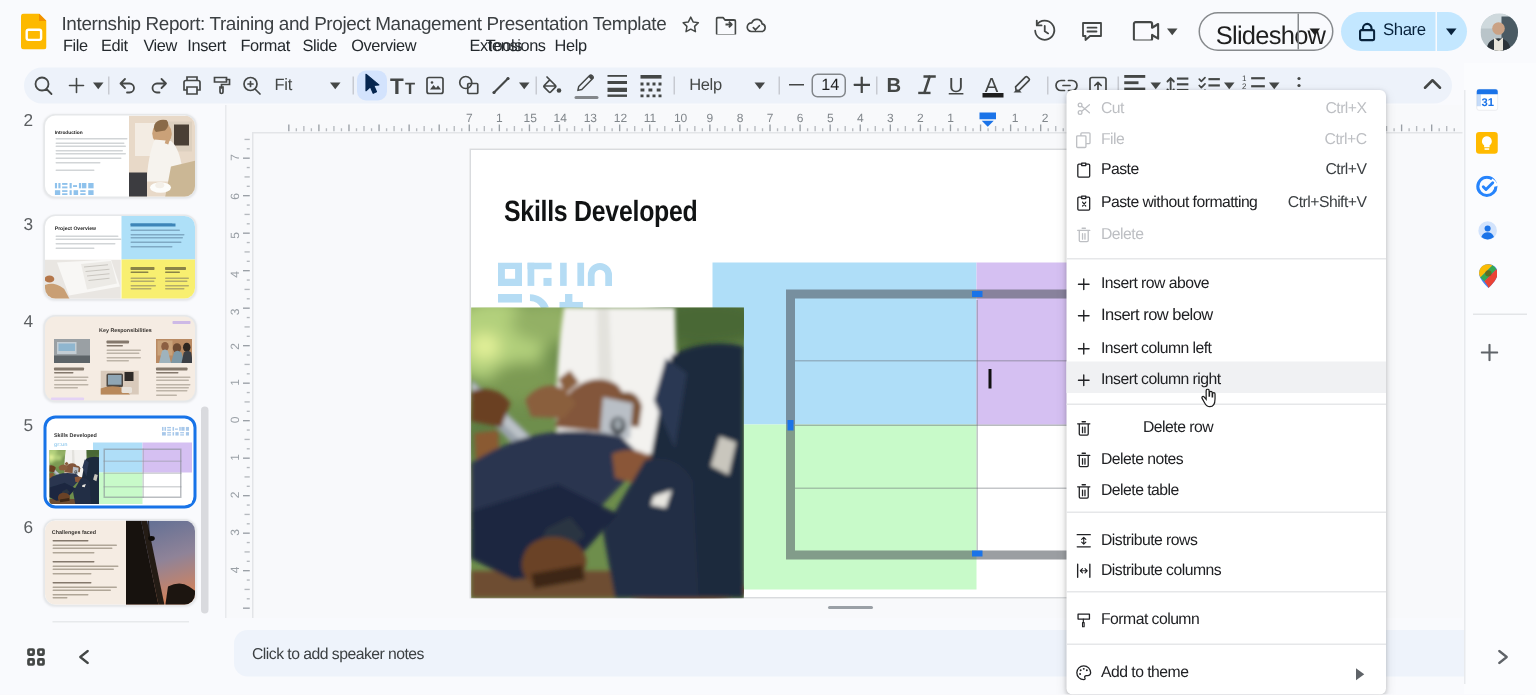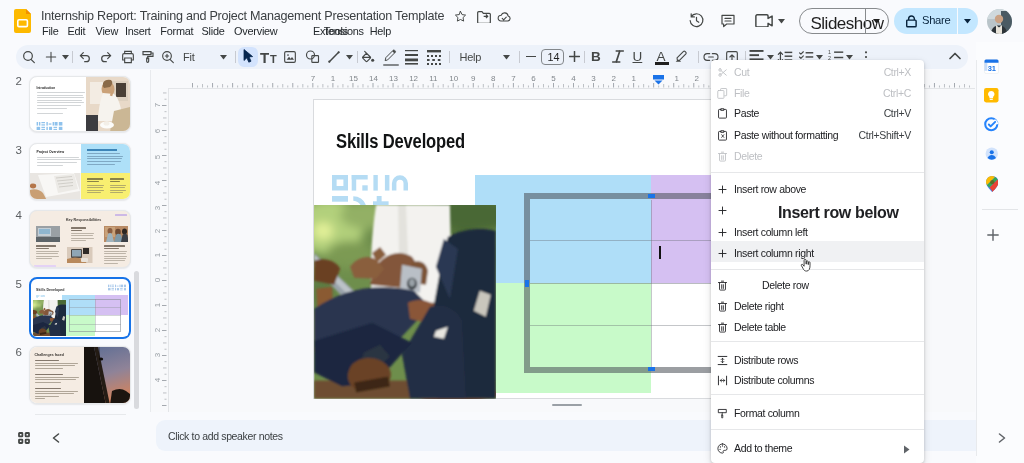--- a/index.html
+++ b/index.html
@@ -911,37 +911,37 @@
       <path d="M6.5 7 v12 a1.4 1.4 0 0 0 1.4 1.4 h8.2 a1.4 1.4 0 0 0 1.4-1.4 V7 M4.5 6.5 h15 M10 4 h4 M10.5 10.5 v7 M13.5 10.5 v7" stroke="#bdbfc3" stroke-width="1.6" fill="none" stroke-linecap="round" stroke-linejoin="round"></path>
     </svg>
 <div class="abs" style="left:734px;top:150.0px;font-size:10.5px;color:#bdbfc3;font-weight:400;letter-spacing:-0.35px;white-space:nowrap;">Delete</div>
 <svg class="ic" style="left:715.5px;top:182.8px;" width="13" height="13" viewBox="0 0 24 24">
       <path d="M12 5.5 v13 M5.5 12 h13" stroke="#202124" stroke-width="1.7" fill="none" stroke-linecap="round" stroke-linejoin="round"></path>
     </svg>
 <div class="abs" style="left:734px;top:182.8px;font-size:10.5px;color:#202124;font-weight:400;letter-spacing:-0.35px;white-space:nowrap;">Insert row above</div>
 <svg class="ic" style="left:715.5px;top:204.4px;" width="13" height="13" viewBox="0 0 24 24">
       <path d="M12 5.5 v13 M5.5 12 h13" stroke="#202124" stroke-width="1.7" fill="none" stroke-linecap="round" stroke-linejoin="round"></path>
     </svg>
-<div class="abs" style="left:734px;top:204.4px;font-size:16px;color:#202124;font-weight:700;letter-spacing:-0.35px;white-space:nowrap;margin-left:44px;">Insert row below</div>
+<div class="abs" style="left:734px;top:204.4px;font-size:11px;color:#202124;font-weight:400;letter-spacing:-0.35px;white-space:nowrap;">Insert row below</div>
 <svg class="ic" style="left:715.5px;top:225.5px;" width="13" height="13" viewBox="0 0 24 24">
       <path d="M12 5.5 v13 M5.5 12 h13" stroke="#202124" stroke-width="1.7" fill="none" stroke-linecap="round" stroke-linejoin="round"></path>
     </svg>
 <div class="abs" style="left:734px;top:225.5px;font-size:10.5px;color:#202124;font-weight:400;letter-spacing:-0.35px;white-space:nowrap;">Insert column left</div>
 <svg class="ic" style="left:715.5px;top:247.1px;" width="13" height="13" viewBox="0 0 24 24">
       <path d="M12 5.5 v13 M5.5 12 h13" stroke="#202124" stroke-width="1.7" fill="none" stroke-linecap="round" stroke-linejoin="round"></path>
     </svg>
 <div class="abs" style="left:734px;top:247.1px;font-size:10.5px;color:#202124;font-weight:400;letter-spacing:-0.35px;white-space:nowrap;">Insert column right</div>
 <svg class="ic" style="left:715.5px;top:278.9px;" width="13" height="13" viewBox="0 0 24 24">
       <path d="M6.5 7 v12 a1.4 1.4 0 0 0 1.4 1.4 h8.2 a1.4 1.4 0 0 0 1.4-1.4 V7 M4.5 6.5 h15 M10 4 h4 M10.5 10.5 v7 M13.5 10.5 v7" stroke="#202124" stroke-width="1.6" fill="none" stroke-linecap="round" stroke-linejoin="round"></path>
     </svg>
 <div class="abs" style="left:762px;top:278.9px;font-size:10.5px;color:#202124;font-weight:400;letter-spacing:-0.35px;white-space:nowrap;">Delete row</div>
 <svg class="ic" style="left:715.5px;top:299.8px;" width="13" height="13" viewBox="0 0 24 24">
       <path d="M6.5 7 v12 a1.4 1.4 0 0 0 1.4 1.4 h8.2 a1.4 1.4 0 0 0 1.4-1.4 V7 M4.5 6.5 h15 M10 4 h4 M10.5 10.5 v7 M13.5 10.5 v7" stroke="#202124" stroke-width="1.6" fill="none" stroke-linecap="round" stroke-linejoin="round"></path>
     </svg>
-<div class="abs" style="left:734px;top:299.8px;font-size:10.5px;color:#202124;font-weight:400;letter-spacing:-0.35px;white-space:nowrap;">Delete right</div>
+<div class="abs" style="left:734px;top:299.8px;font-size:10.5px;color:#202124;font-weight:400;letter-spacing:-0.35px;white-space:nowrap;">Delete notes</div>
 <svg class="ic" style="left:715.5px;top:321.4px;" width="13" height="13" viewBox="0 0 24 24">
       <path d="M6.5 7 v12 a1.4 1.4 0 0 0 1.4 1.4 h8.2 a1.4 1.4 0 0 0 1.4-1.4 V7 M4.5 6.5 h15 M10 4 h4 M10.5 10.5 v7 M13.5 10.5 v7" stroke="#202124" stroke-width="1.6" fill="none" stroke-linecap="round" stroke-linejoin="round"></path>
     </svg>
 <div class="abs" style="left:734px;top:321.4px;font-size:10.5px;color:#202124;font-weight:400;letter-spacing:-0.35px;white-space:nowrap;">Delete table</div>
 <svg class="ic" style="left:715.5px;top:353.5px;" width="13" height="13" viewBox="0 0 24 24">
       <path d="M4 4.5 h16 M4 19.5 h16" stroke="#202124" stroke-width="1.7" fill="none" stroke-linecap="round" stroke-linejoin="round"></path>
       <path d="M12 8 v8 m-2.6-5.6 L12 7.8 l2.6 2.6 m-5.2 3.2 L12 16.2 l2.6-2.6" stroke="#202124" stroke-width="1.4" fill="none" stroke-linecap="round" stroke-linejoin="round"></path>
     </svg>
 <div class="abs" style="left:734px;top:353.5px;font-size:10.5px;color:#202124;font-weight:400;letter-spacing:-0.35px;white-space:nowrap;">Distribute rows</div>
 <svg class="ic" style="left:715.5px;top:374.3px;" width="13" height="13" viewBox="0 0 24 24">

